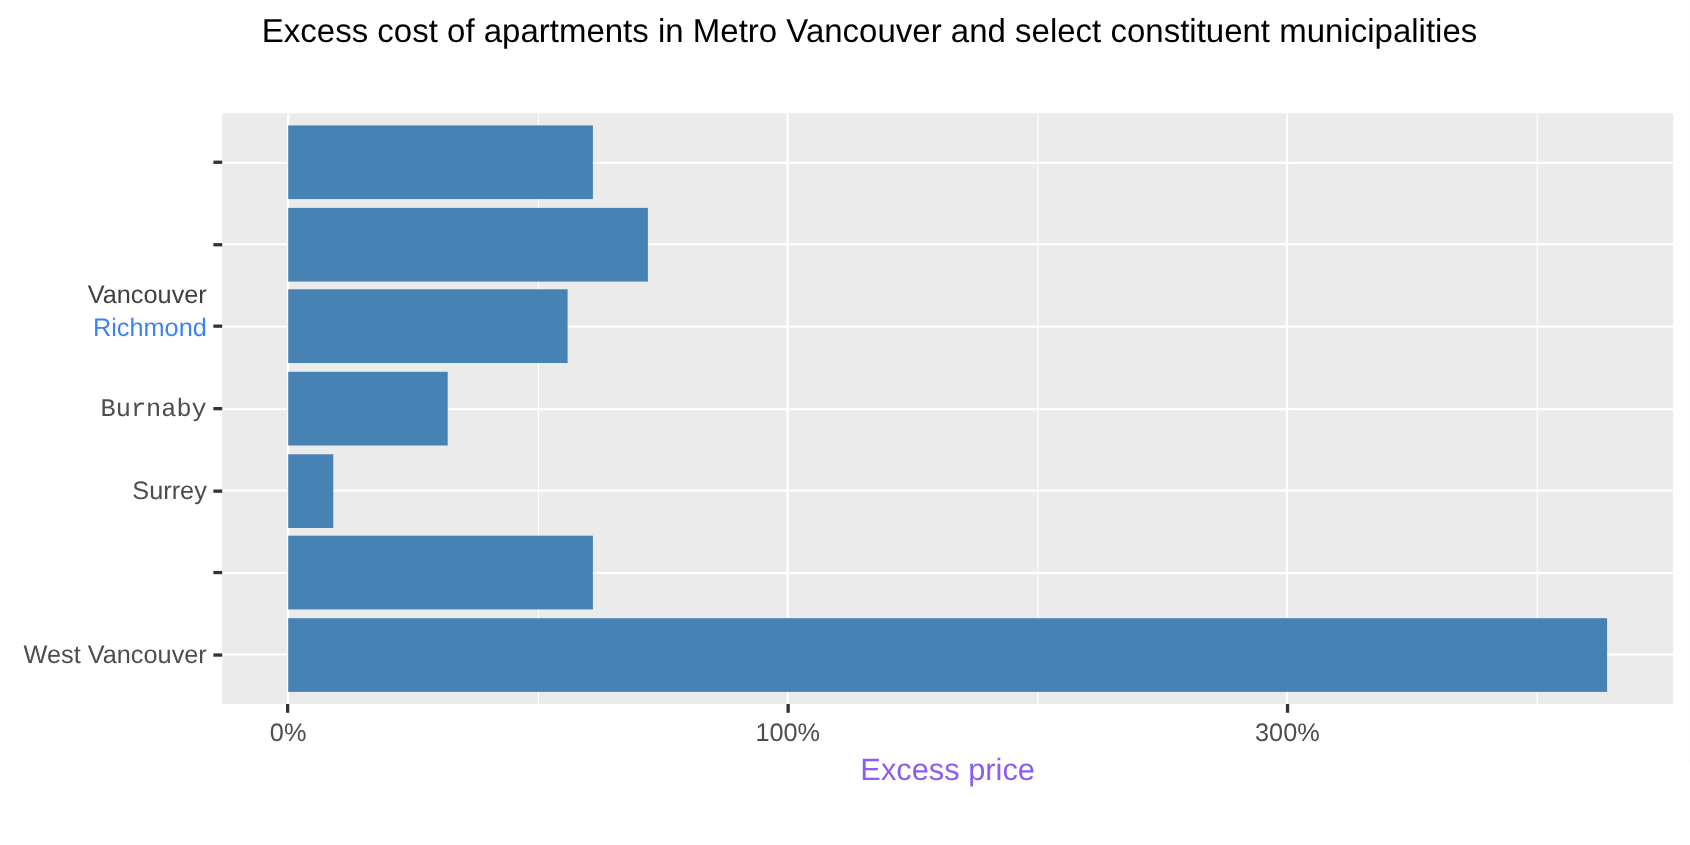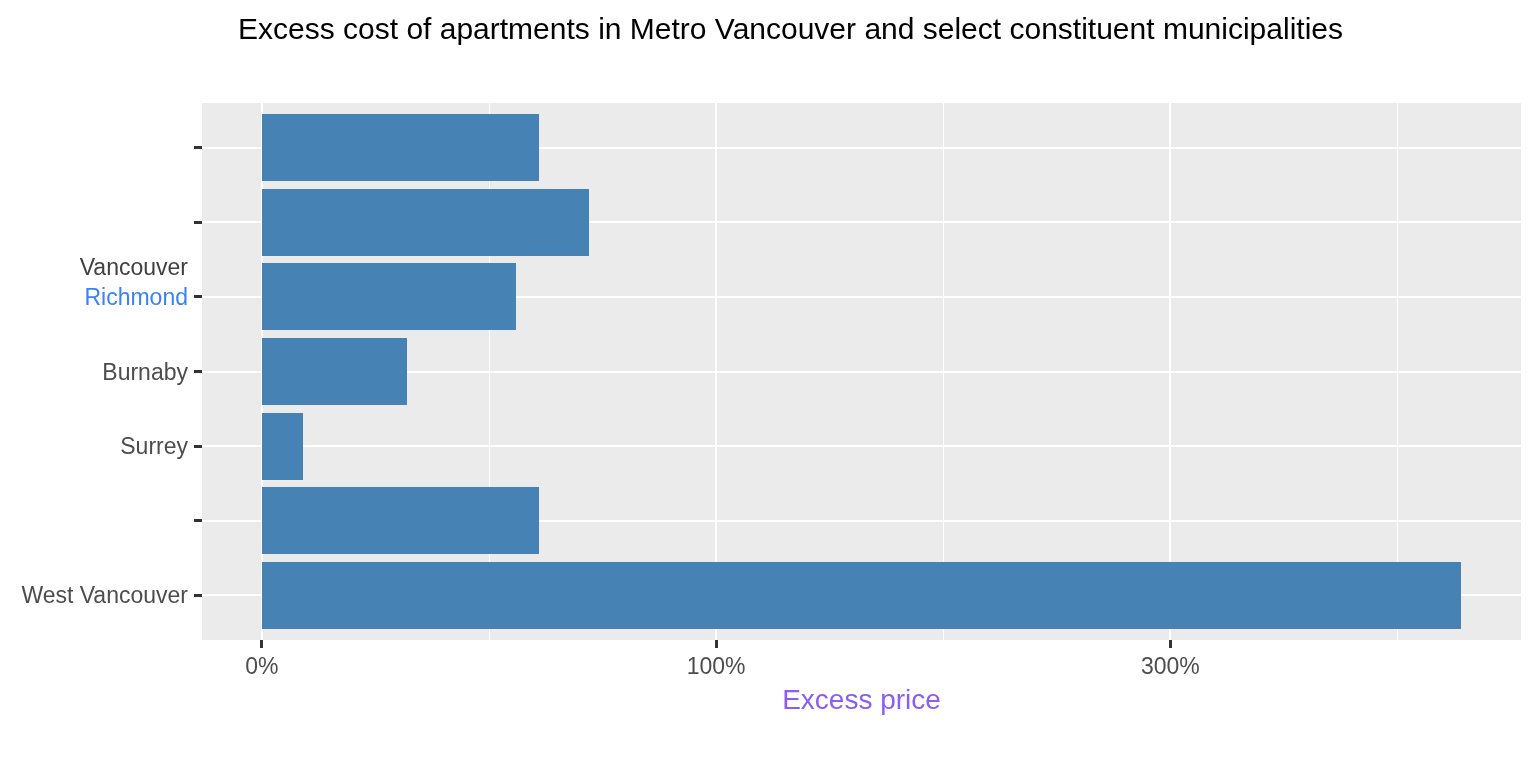--- a/index.html
+++ b/index.html
@@ -72,21 +72,21 @@
       <div class="bar" style="left: 59.9545px; width: 277.063px; top: 384.104px; height: 67.125px; background: rgb(70, 130, 180);"></div>
       <div class="bar" style="left: 59.9545px; width: 1199.09px; top: 458.688px; height: 67.125px; background: rgb(70, 130, 180);"></div>
     </div>
   <div class="axes" id="axes">
       <div style="left: 194px; width: 8px; top: 146.25px; height: 3px; background: rgb(51, 51, 51);"></div>
       <div style="left: 194px; width: 8px; top: 220.833px; height: 3px; background: rgb(51, 51, 51);"></div>
       <div class="ylab" style="left: 0px; width: 188px; top: 208.333px; color: #404040; margin-top: 45px;">Vancouver</div>
       <div style="left: 194px; width: 8px; top: 295.417px; height: 3px; background: rgb(51, 51, 51);"></div>
       <div class="ylab" style="left: 0px; width: 188px; top: 282.917px; color: #3b82f6;">Richmond</div>
       <div style="left: 194px; width: 8px; top: 370px; height: 3px; background: rgb(51, 51, 51);"></div>
-      <div class="ylab" style="left: 0px; width: 188px; top: 357.5px; color: rgb(77, 77, 77);">Burnaby</div>
+      <div class="ylab" style="left: 0px; width: 188px; top: 357.5px; color: rgb(77, 77, 77); font-family: Liberation Mono, monospace;">Burnaby</div>
       <div style="left: 194px; width: 8px; top: 444.583px; height: 3px; background: rgb(51, 51, 51);"></div>
       <div class="ylab" style="left: 0px; width: 188px; top: 432.083px; color: rgb(77, 77, 77);">Surrey</div>
       <div style="left: 194px; width: 8px; top: 519.167px; height: 3px; background: rgb(51, 51, 51);"></div>
       <div style="left: 194px; width: 8px; top: 593.75px; height: 3px; background: rgb(51, 51, 51);"></div>
       <div class="ylab" style="left: 0px; width: 188px; top: 581.25px; color: rgb(77, 77, 77);">West Vancouver</div>
       <div style="left: 260.455px; width: 3px; top: 640px; height: 8px; background: rgb(51, 51, 51);"></div>
       <div class="xlab" style="left: 191.955px; width: 140px; top: 653px; color: rgb(77, 77, 77);">0%</div>
       <div style="left: 714.656px; width: 3px; top: 640px; height: 8px; background: rgb(51, 51, 51);"></div>
       <div class="xlab" style="left: 646.156px; width: 140px; top: 653px; color: rgb(77, 77, 77);">100%</div>
       <div style="left: 1168.86px; width: 3px; top: 640px; height: 8px; background: rgb(51, 51, 51);"></div>

